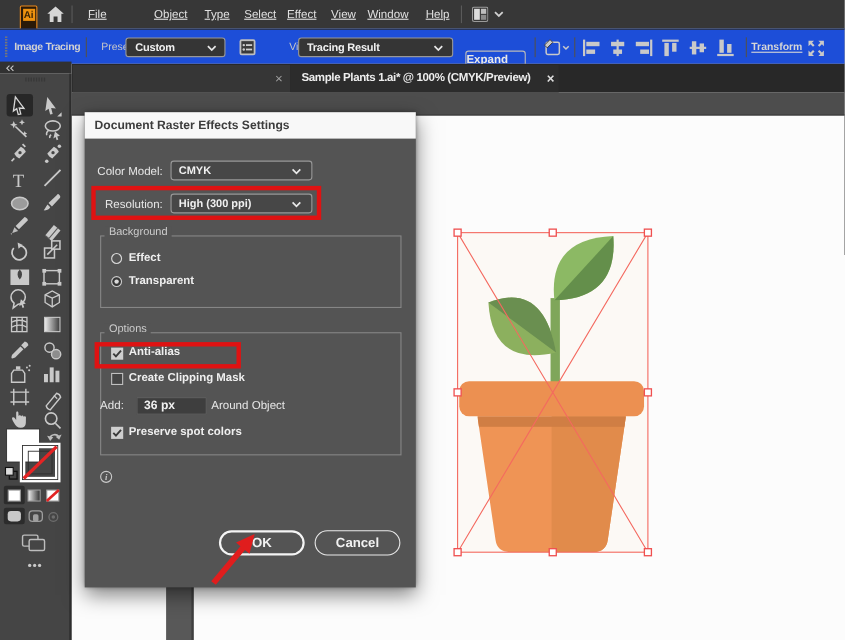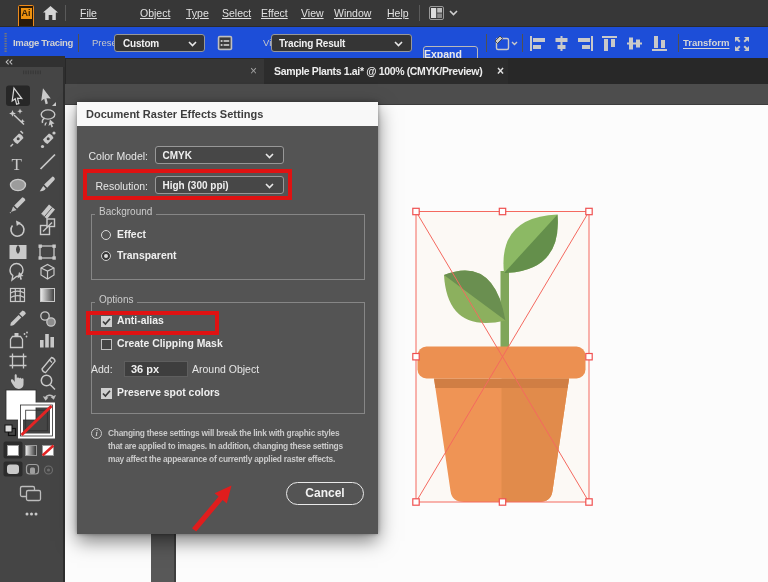--- a/index.html
+++ b/index.html
@@ -496,27 +496,22 @@
     <div class="cb on" style="left:24px;top:286px;">
       <svg width="11" height="11" viewBox="0 0 11 11">
           <path d="M2 5.5 L4.4 8 L9 2.8" fill="none" stroke="#3a3a3a" stroke-width="1.7"></path>
         </svg>
     </div>
     <span class="cblabel" style="left:40px;top:285px;">Preserve spot colors</span>
 
     <div style="position:absolute;left:14px;top:326px;width:11px;height:11px;border-radius:50%;
                 border:1.2px solid #c9c9c9;box-sizing:border-box;color:#c9c9c9;font-size:8px;
                 font-weight:700;text-align:center;line-height:9px;font-family:'Liberation Serif',serif;font-style:italic;">i</div>
-    <div style="position:absolute;left:31px;top:324.5px;color:#c9c9c9;font-size:8.4px;
-                font-weight:700;line-height:13px;letter-spacing:-0.25px;white-space:nowrap;">
-      Changing these settings will break the link with graphic styles<br>
-      that are applied to images. In addition, changing these settings<br>
-      may affect the appearance of currently applied raster effects.
-    </div>
-
+
+    <div class="btn" style="left:122px;top:380px;width:78px;height:23px;border:2.5px solid #f4f4f4;line-height:18px;">OK</div>
     <div class="btn" style="left:209px;top:380px;width:78px;height:23px;border:1.5px solid #e9e9e9;line-height:20px;">Cancel</div>
   </div>
 
   <svg class="abs" style="left:185px;top:478px;" width="55" height="58" viewBox="0 0 55 58">
     <path d="M7 50.3 L33.6 18.6 L29.6 15.2 L46.5 7.5 L41.8 25.4 L37.7 21.9 L11.2 53.6 Z" fill="#e01d1d"></path>
   </svg>
 
 </div>
 
 </body></html>

